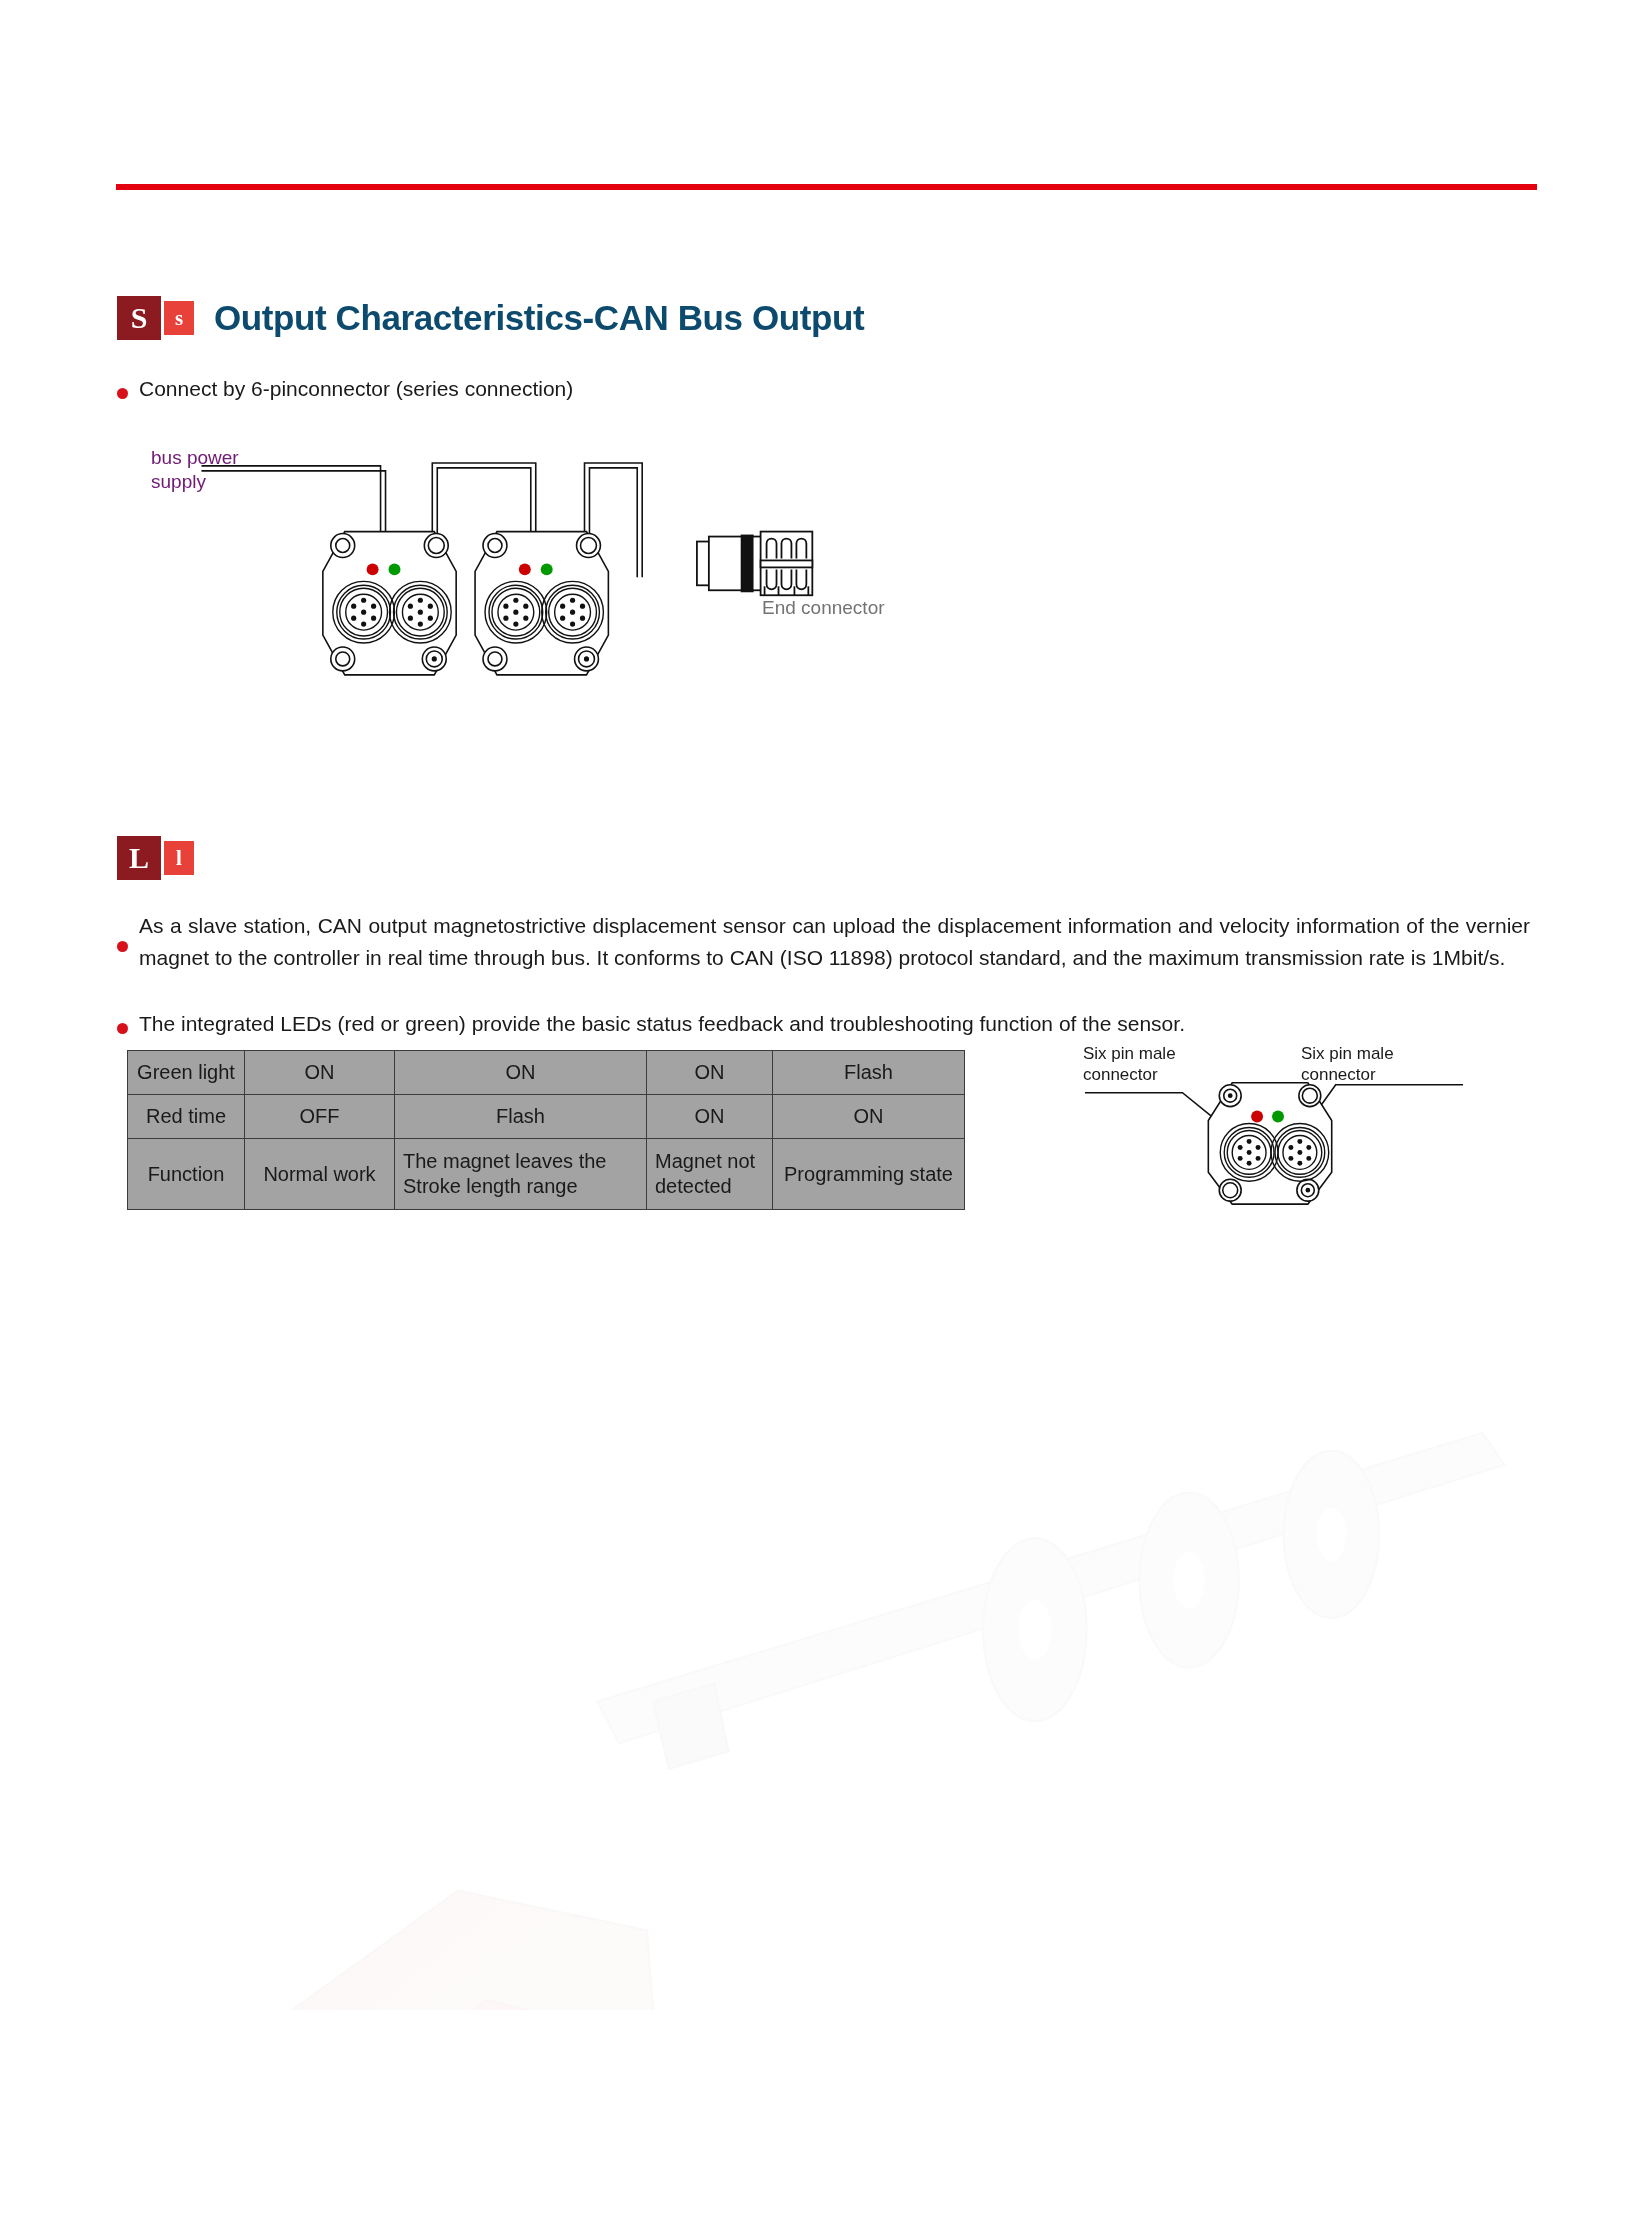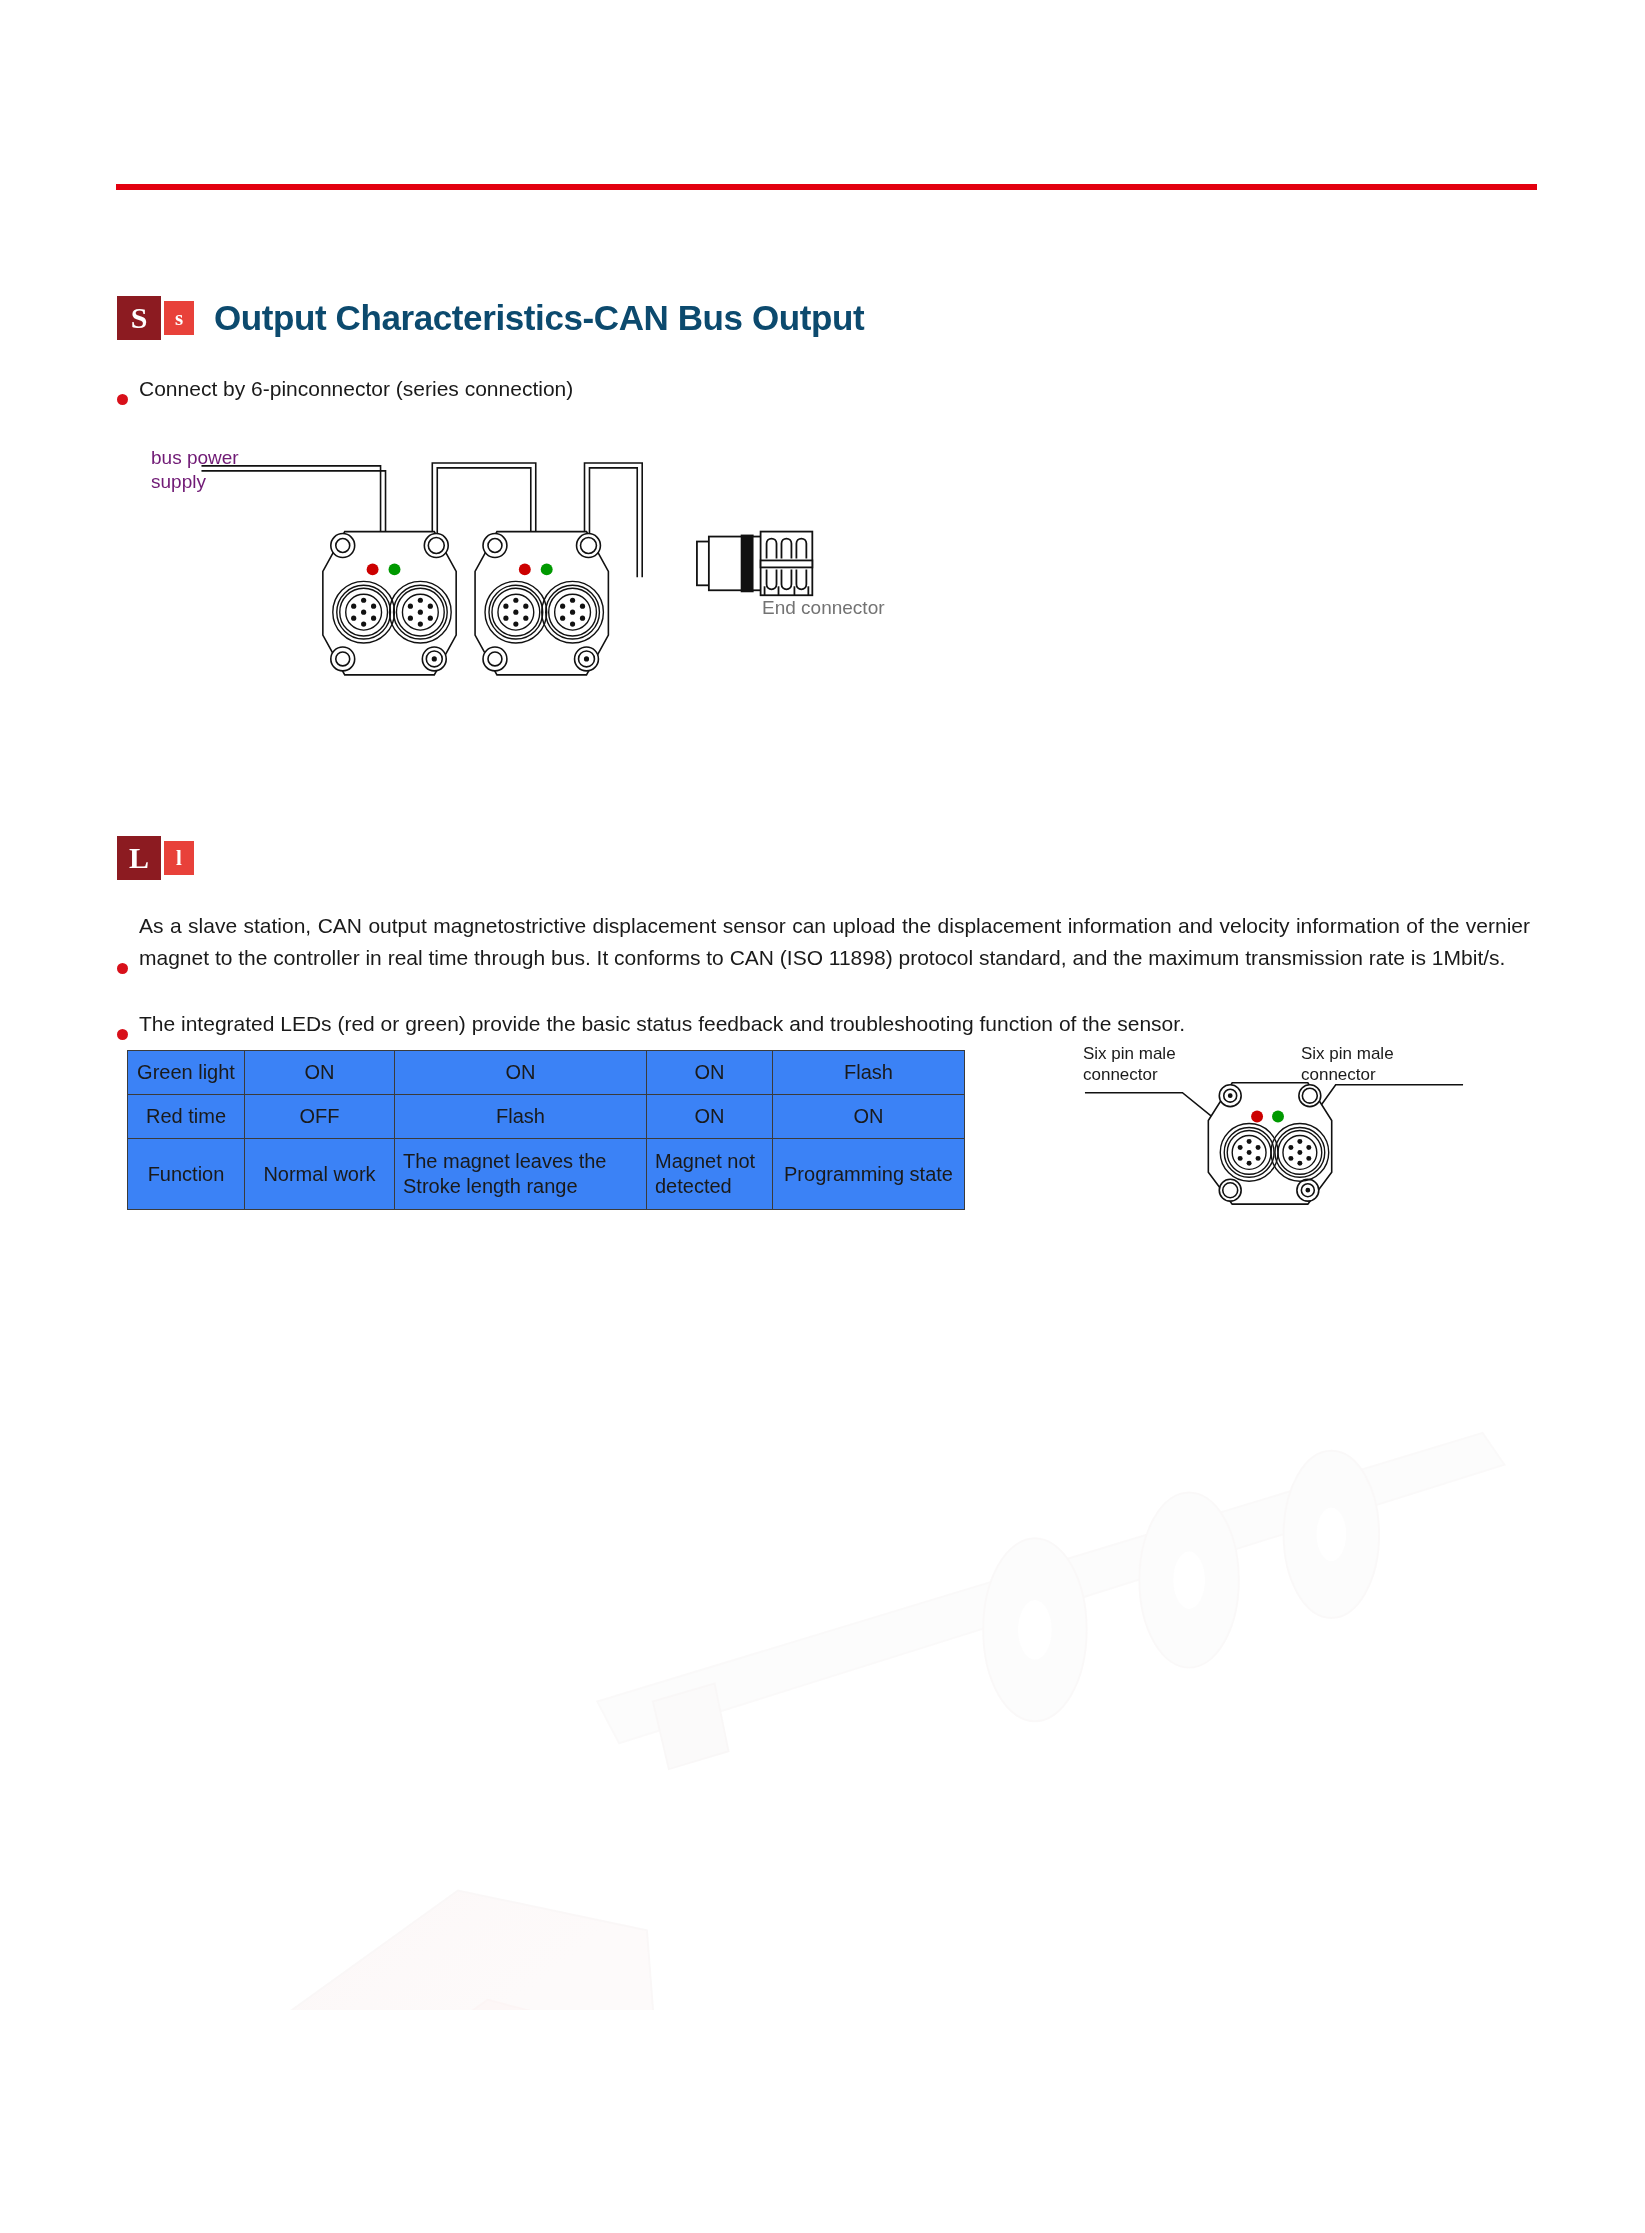--- a/index.html
+++ b/index.html
@@ -80,21 +80,21 @@
     font-weight: 700;
     letter-spacing: -0.4px;
     color: #0c4a6e;
     white-space: nowrap;
   }
 
   
   .bullet-row {
     position: absolute;
     display: flex;
-    align-items: flex-end;
+    align-items: center;
     z-index: 3;
   }
   .dot {
     width: 11px;
     height: 11px;
     border-radius: 50%;
     background: #d8101a;
     flex: 0 0 auto;
     margin-top: 9px;
     margin-right: 11px;
@@ -136,21 +136,21 @@
     z-index: 4;
   }
 
   
   .led-table {
     position: absolute;
     left: 127px;
     top: 1050px;
     border-collapse: collapse;
     z-index: 3;
-    background: #3b82f6;
+    background: #a3a3a3;
   }
   .led-table td {
     border: 1px solid #3b3b3b;
     font-size: 20px;
     color: #1a1a1a;
     text-align: center;
     padding: 9px 8px;
     line-height: 1.25;
   }
   .led-table td.rowlabel { width: 100px; }

